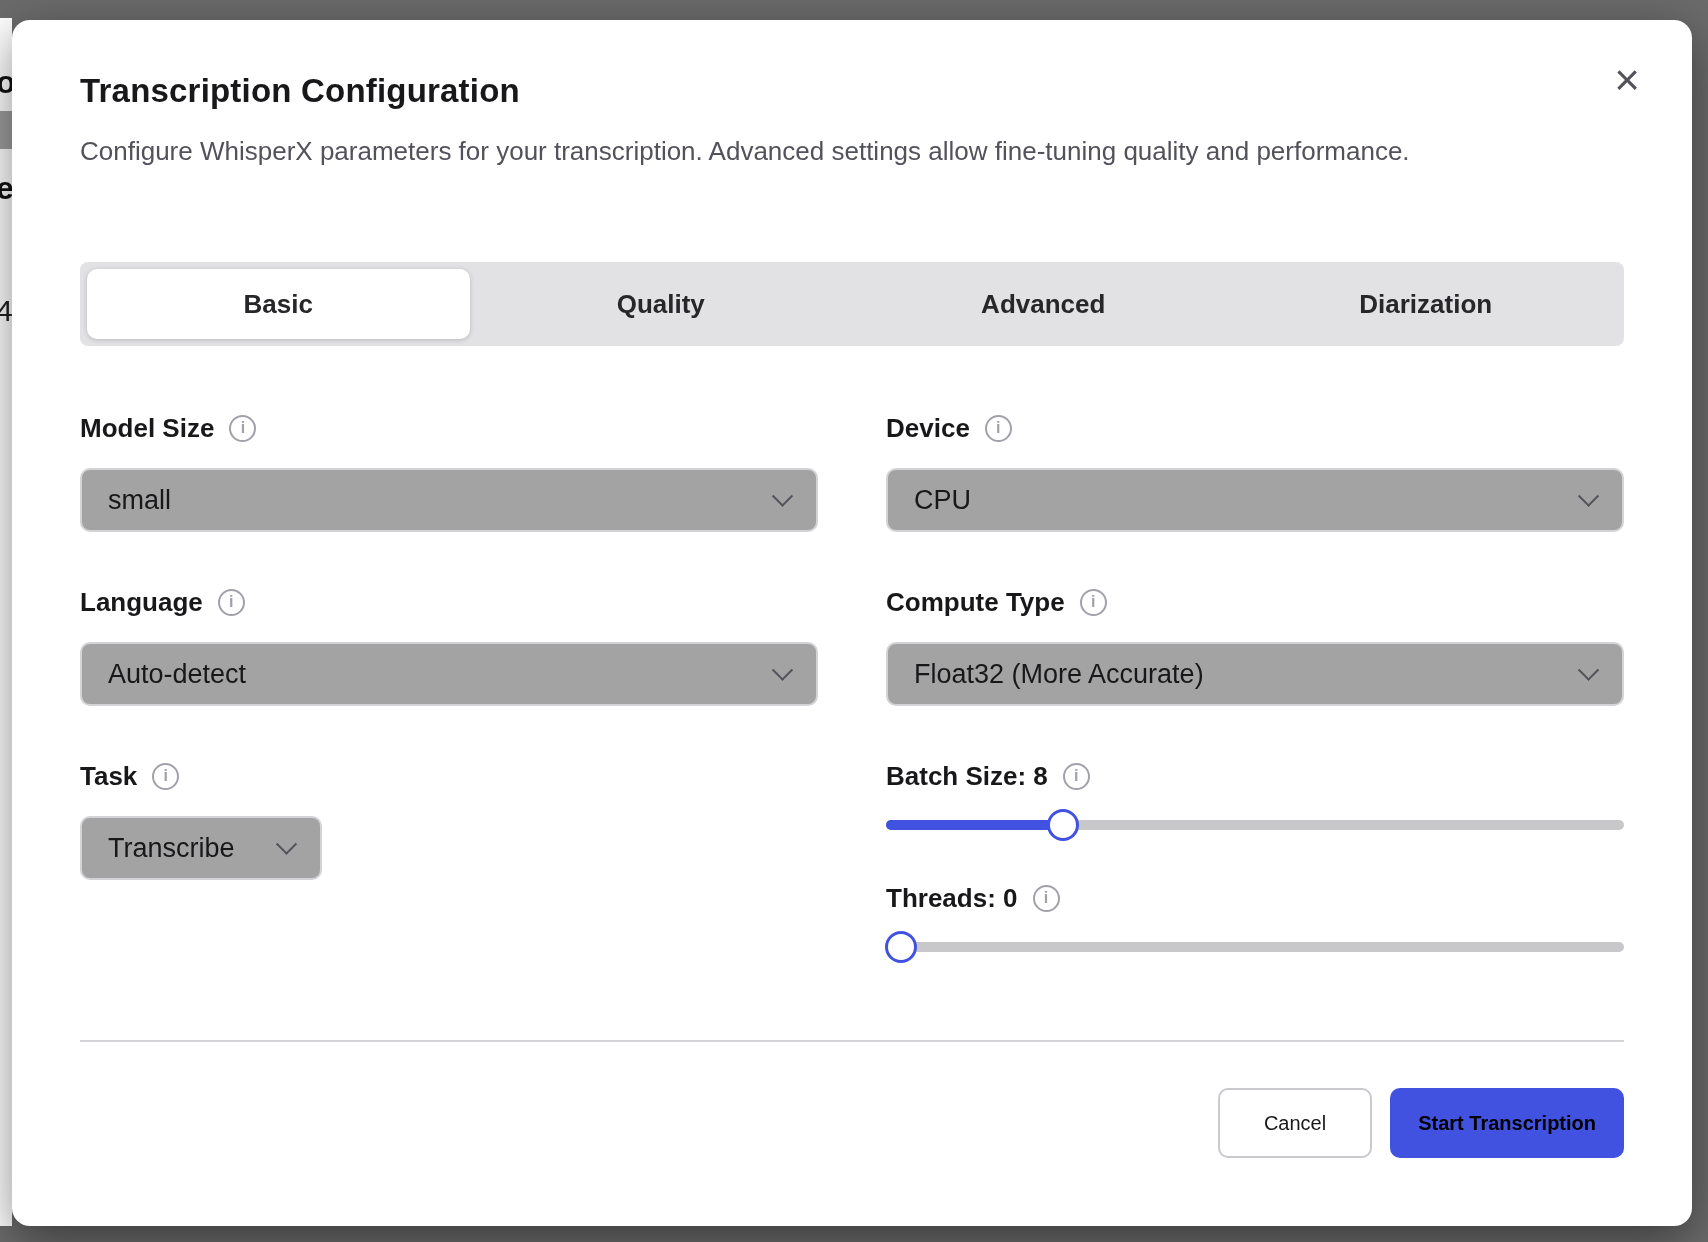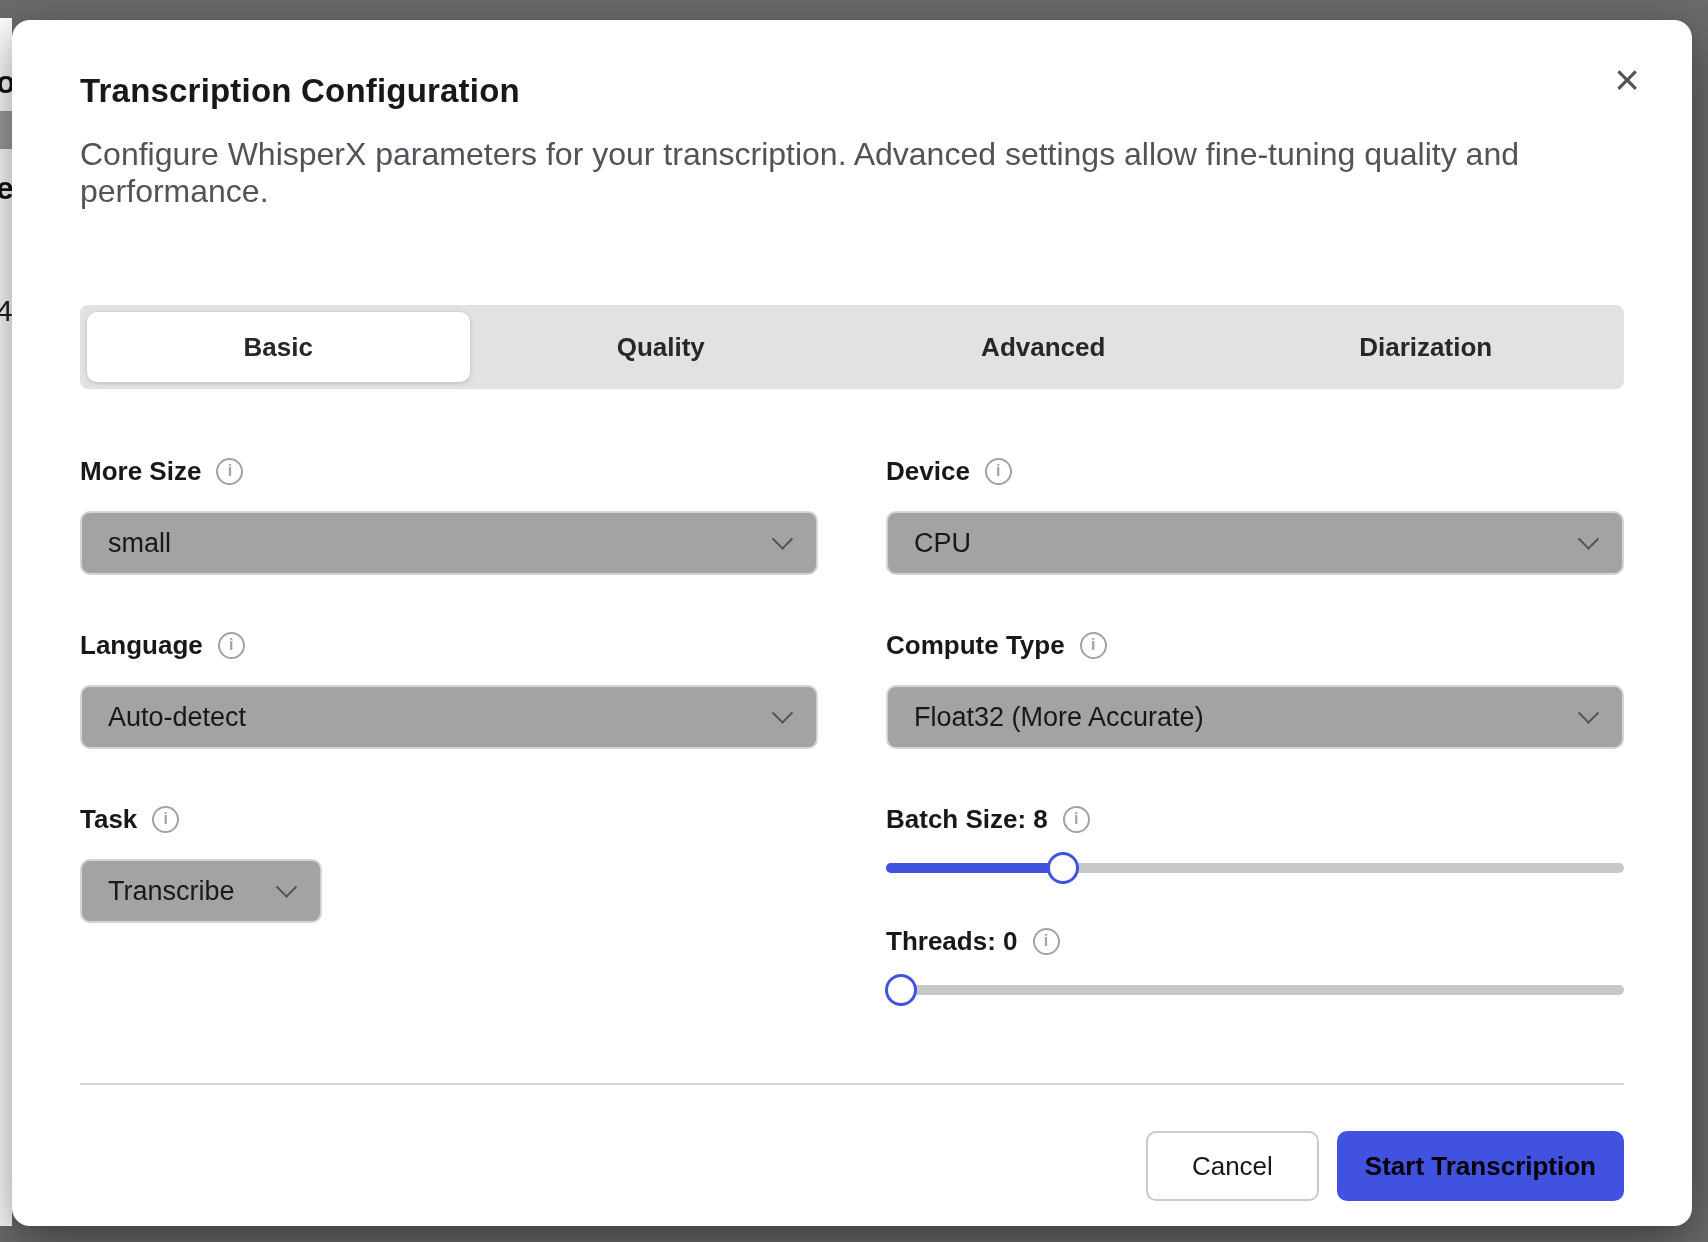--- a/index.html
+++ b/index.html
@@ -29,21 +29,21 @@
     background: #ffffff; border-radius: 18px;
     padding: 52px 68px 40px 68px;
     box-shadow: 0 14px 48px rgba(0,0,0,0.45);
   }
   .close-btn {
     position: absolute; top: 38px; right: 52px;
     font-size: 44px; line-height: 1; color: #52525b;
     cursor: pointer; font-weight: 400;
   }
   .dialog-title { font-size: 33px; font-weight: 700; color: #18181b; letter-spacing: 0.2px; }
-  .dialog-subtitle { margin-top: 26px; font-size: 32px; color: #52525b; }
+  .dialog-subtitle { margin-top: 26px; font-size: 26px; color: #52525b; }
 
   
   .tabs {
     margin-top: 95px; height: 84px;
     background: #e2e2e5; border-radius: 8px;
     display: flex; align-items: stretch; padding: 7px;
   }
   .tab {
     flex: 1; display: flex; align-items: center; justify-content: center;
     font-size: 26px; font-weight: 600; color: #27272a;
@@ -94,21 +94,21 @@
   .slider-thumb {
     position: absolute; top: 50%; transform: translate(-50%,-50%);
     width: 32px; height: 32px; border-radius: 50%;
     background: #fff; border: 3px solid #4152e0; cursor: grab;
   }
   .threads-group { margin-top: 52px; }
 
   .divider { margin-top: 88px; border-top: 2px solid #d4d4d8; }
 
   .footer { margin-top: 46px; display: flex; justify-content: flex-end; gap: 18px; }
-  .btn { height: 70px; border-radius: 10px; font-size: 26px; display: inline-flex; align-items: center; justify-content: center; cursor: pointer; }
+  .btn { height: 70px; border-radius: 10px; font-size: 20px; display: inline-flex; align-items: center; justify-content: center; cursor: pointer; }
   .btn-cancel { background: #fff; border: 2px solid #c9c9ce; color: #18181b; padding: 0 44px; font-weight: 500; }
   .btn-primary { background: #4152e0; border: none; color: #000000; padding: 0 28px; font-weight: 700; }
 </style>
 </head>
 <body>
 
 <div class="bg-sliver">
   <span class="frag frag-ol">ol</span>
   <span class="frag-block"></span>
   <span class="frag frag-e">e</span>
@@ -134,21 +134,21 @@
     </div>
     <div class="tab">
       <span>Diarization</span>
     </div>
   </div>
 
   <div class="form">
 
     <div class="field">
       <div class="field-label">
-        <span>More Size</span>
+        <span>Model Size</span>
         <span class="info-icon">i</span>
       </div>
       <div class="select">
         <span>small</span>
         <span class="chevron-down"></span>
       </div>
     </div>
 
     <div class="field">
       <div class="field-label">

